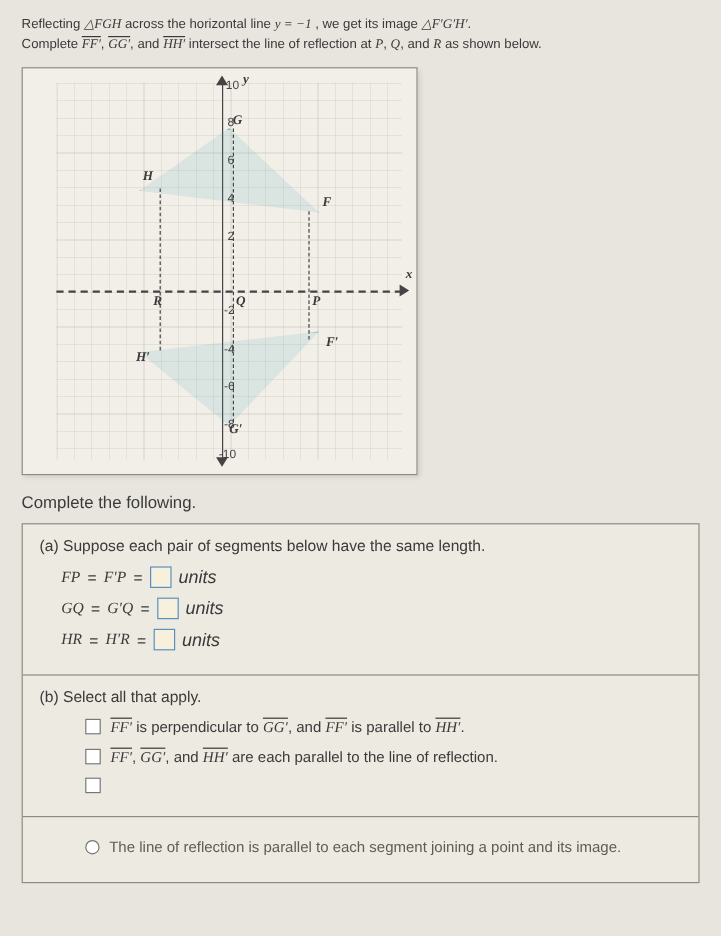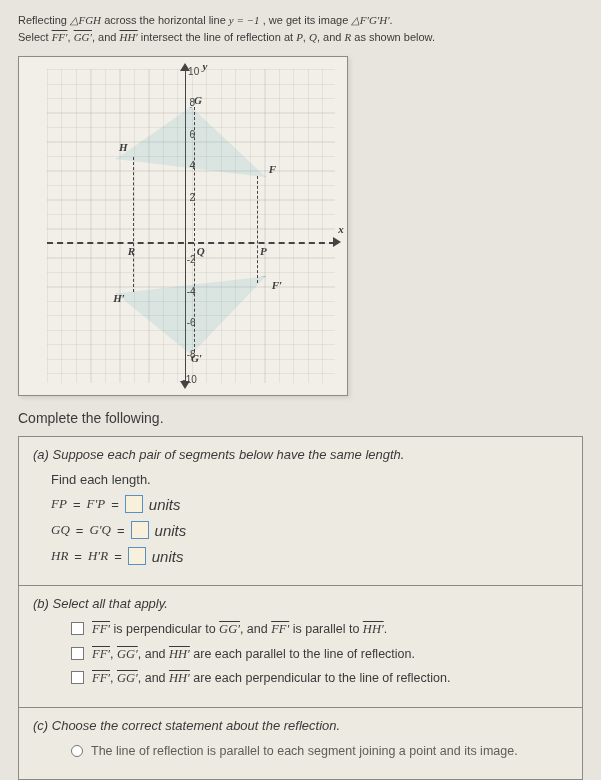--- a/index.html
+++ b/index.html
@@ -44,21 +44,21 @@
   .tri2 { position:absolute; left:24%; top:66%; width:52%; height:25%;
           background:rgba(80,170,190,.15); border:1px solid #5aa4b8;
           clip-path: polygon(0 22%, 100% 0, 50% 100%); }
   .dash { position:absolute; border-left:1px dashed #444; }
 
   .caption { font-size: 14px; margin: 14px 0 10px; }
 
   .answer-box { border:1px solid #8c8a82; background:#edeae1; }
   .section { border-top: none; padding: 10px 14px 12px; font-size:13px; }
   .section + .section { border-top:1px solid #8c8a82; }
-  .section-head { margin-bottom: 10px; font-style: italic; }
+  .section-head { margin-bottom: 10px; }
   .row { margin: 8px 0 8px 18px; display:flex; align-items:center; gap:6px; }
   .eq .mi { font-style: italic; font-family: serif; }
   .input-box { display:inline-block; width:18px; height:18px; border:1px solid #5a8fbf;
                background:#f6f0dc; vertical-align:middle; }
   .unit { font-size:15px;font-style:italic; }
 
   .option { display:flex; align-items:flex-start; gap:8px; margin:7px 0 7px 18px; font-size:12.5px; line-height:1.4;padding-left:20px; }
   .chk { appearance:none; width:13px; height:13px; border:1px solid #777; background:#fff; flex:0 0 13px; margin-top:1px; }
   .rad { appearance:none; width:12px; height:12px; border:1px solid #777; background:#fff; border-radius:50%; flex:0 0 12px; margin-top:2px;}
   .note-dim { color:#5d5d58; }
@@ -69,21 +69,21 @@
 <div class="intro">
   <div>
     <span>Reflecting </span>
     <span class="tri mi">△FGH</span>
     <span> across the horizontal line </span>
     <span class="mi">y = −1</span>
     <span>, we get its image </span>
     <span class="tri mi">△F′G′H′</span>.
   </div>
   <div>
-    <span>Select </span>
+    <span>Complete </span>
     <span class="overline">FF′</span>,
     <span class="overline">GG′</span>, and
     <span class="overline">HH′</span>
     <span> intersect the line of reflection at </span>
     <span class="mi">P</span>,
     <span class="mi">Q</span>, and
     <span class="mi">R</span>
     <span> as shown below.</span>
   </div>
 </div>
@@ -129,21 +129,20 @@
     <span class="lbl" style="right:-3%; top:49%;">x</span>
   </div>
 </div>
 
 <div class="caption">Complete the following.</div>
 
 <div class="answer-box">
 
   <div class="section">
     <div class="section-head">(a) Suppose each pair of segments below have the same length.</div>
-    <div style="margin-left:18px; margin-bottom:6px;">Find each length.</div>
 
     <div class="row eq">
       <span class="mi">FP</span>
       <span>=</span>
       <span class="mi">F′P</span>
       <span>=</span>
       <span class="input-box"></span>
       <span class="unit">units</span>
     </div>
     <div class="row eq">
@@ -174,28 +173,24 @@
       </span>
     </label>
     <label class="option">
       <input type="checkbox" class="chk" style="">
       <span>
         <span class="overline">FF′</span><span>, </span><span class="overline">GG′</span><span>, and </span><span class="overline">HH′</span><span> are each parallel to the line of reflection.</span>
       </span>
     </label>
     <label class="option">
       <input type="checkbox" class="chk" style="">
-      <span>
-        <span class="overline">FF′</span><span>, </span><span class="overline">GG′</span><span>, and </span><span class="overline">HH′</span><span> are each perpendicular to the line of reflection.</span>
-      </span>
     </label>
   </div>
 
   <div class="section">
-    <div class="section-head">(c) Choose the correct statement about the reflection.</div>
 
     <label class="option note-dim">
       <input type="radio" name="c" class="rad" style="">
       <span>The line of reflection is parallel to each segment joining a point and its image.</span>
     </label>
 
   </div>
 
 </div>
 

